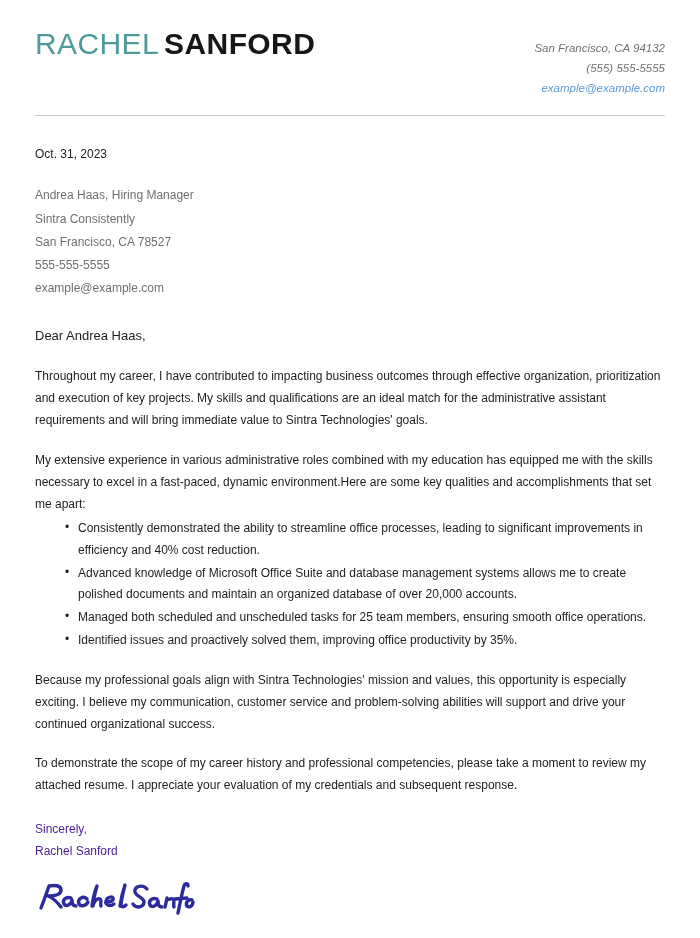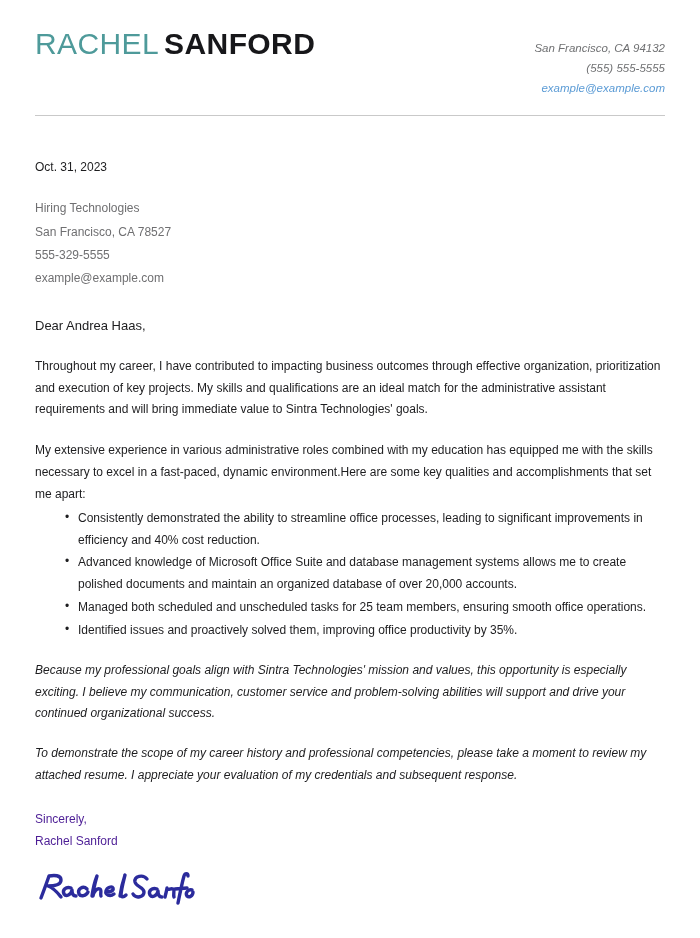--- a/index.html
+++ b/index.html
@@ -61,21 +61,21 @@
   }
 
   .rule {
     margin-top: 17px;
     height: 1px;
     background: #c9c9c9;
   }
 
   
   .date {
-    margin-top: 42px;
+    margin-top: 29px;
     font-size: 12px;
     color: #1d1d1f;
     line-height: 1.5;
   }
 
   .recipient {
     margin-top: 21px;
     font-size: 12px;
     line-height: 1.93;
     color: #6f6f71;
@@ -91,21 +91,20 @@
   
   .para {
     margin-top: 19px;
     font-size: 12px;
     line-height: 1.82;
     color: #1d1d1f;
     text-align: left;
   }
   .para.tight {
     margin-top: 18px;
-    font-style: italic;
   }
 
   ul.bullets {
     margin: 2px 0 0 0;
     padding-left: 30px;
     list-style: none;
   }
   ul.bullets li {
     position: relative;
     font-size: 12px;
@@ -154,23 +153,24 @@
       <div>(555) 555-5555</div>
       <div class="email">example@example.com</div>
     </div>
   </div>
 
   <div class="rule"></div>
 
   <div class="date">Oct. 31, 2023</div>
 
   <div class="recipient">
-    <div>Hiring Technologies</div>
+    <div>Andrea Haas, Hiring Manager</div>
+    <div>Sintra Consistently</div>
     <div>San Francisco, CA 78527</div>
-    <div>555-329-5555</div>
+    <div>555-555-5555</div>
     <div>example@example.com</div>
   </div>
 
   <div class="salutation">Dear Andrea Haas,</div>
 
   <div class="para">Throughout my career, I have contributed to impacting business outcomes through effective organization, prioritization and execution of key projects. My skills and qualifications are an ideal match for the administrative assistant requirements and will bring immediate value to Sintra Technologies' goals.</div>
 
   <div class="para">My extensive experience in various administrative roles combined with my education has equipped me with the skills necessary to excel in a fast-paced, dynamic environment.Here are some key qualities and accomplishments that set me apart:</div>
 
   <ul class="bullets">

